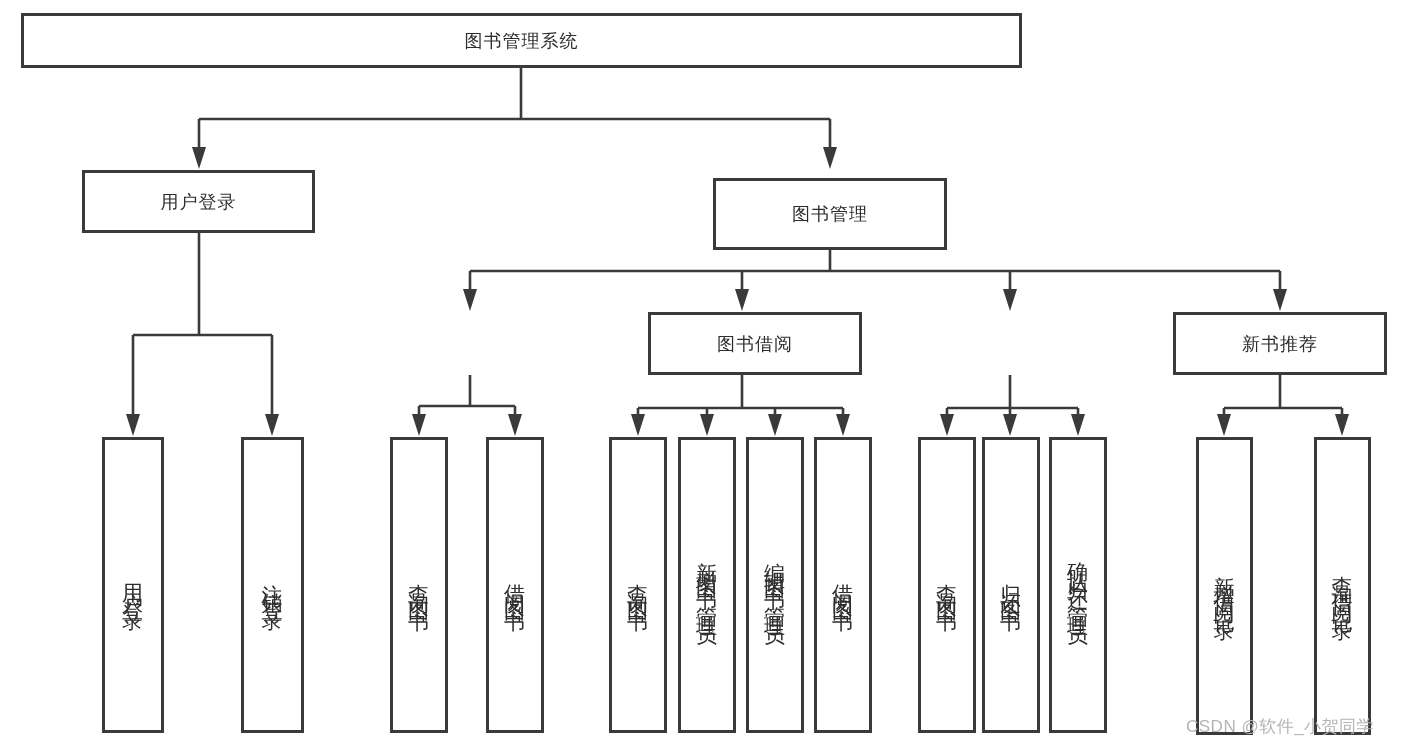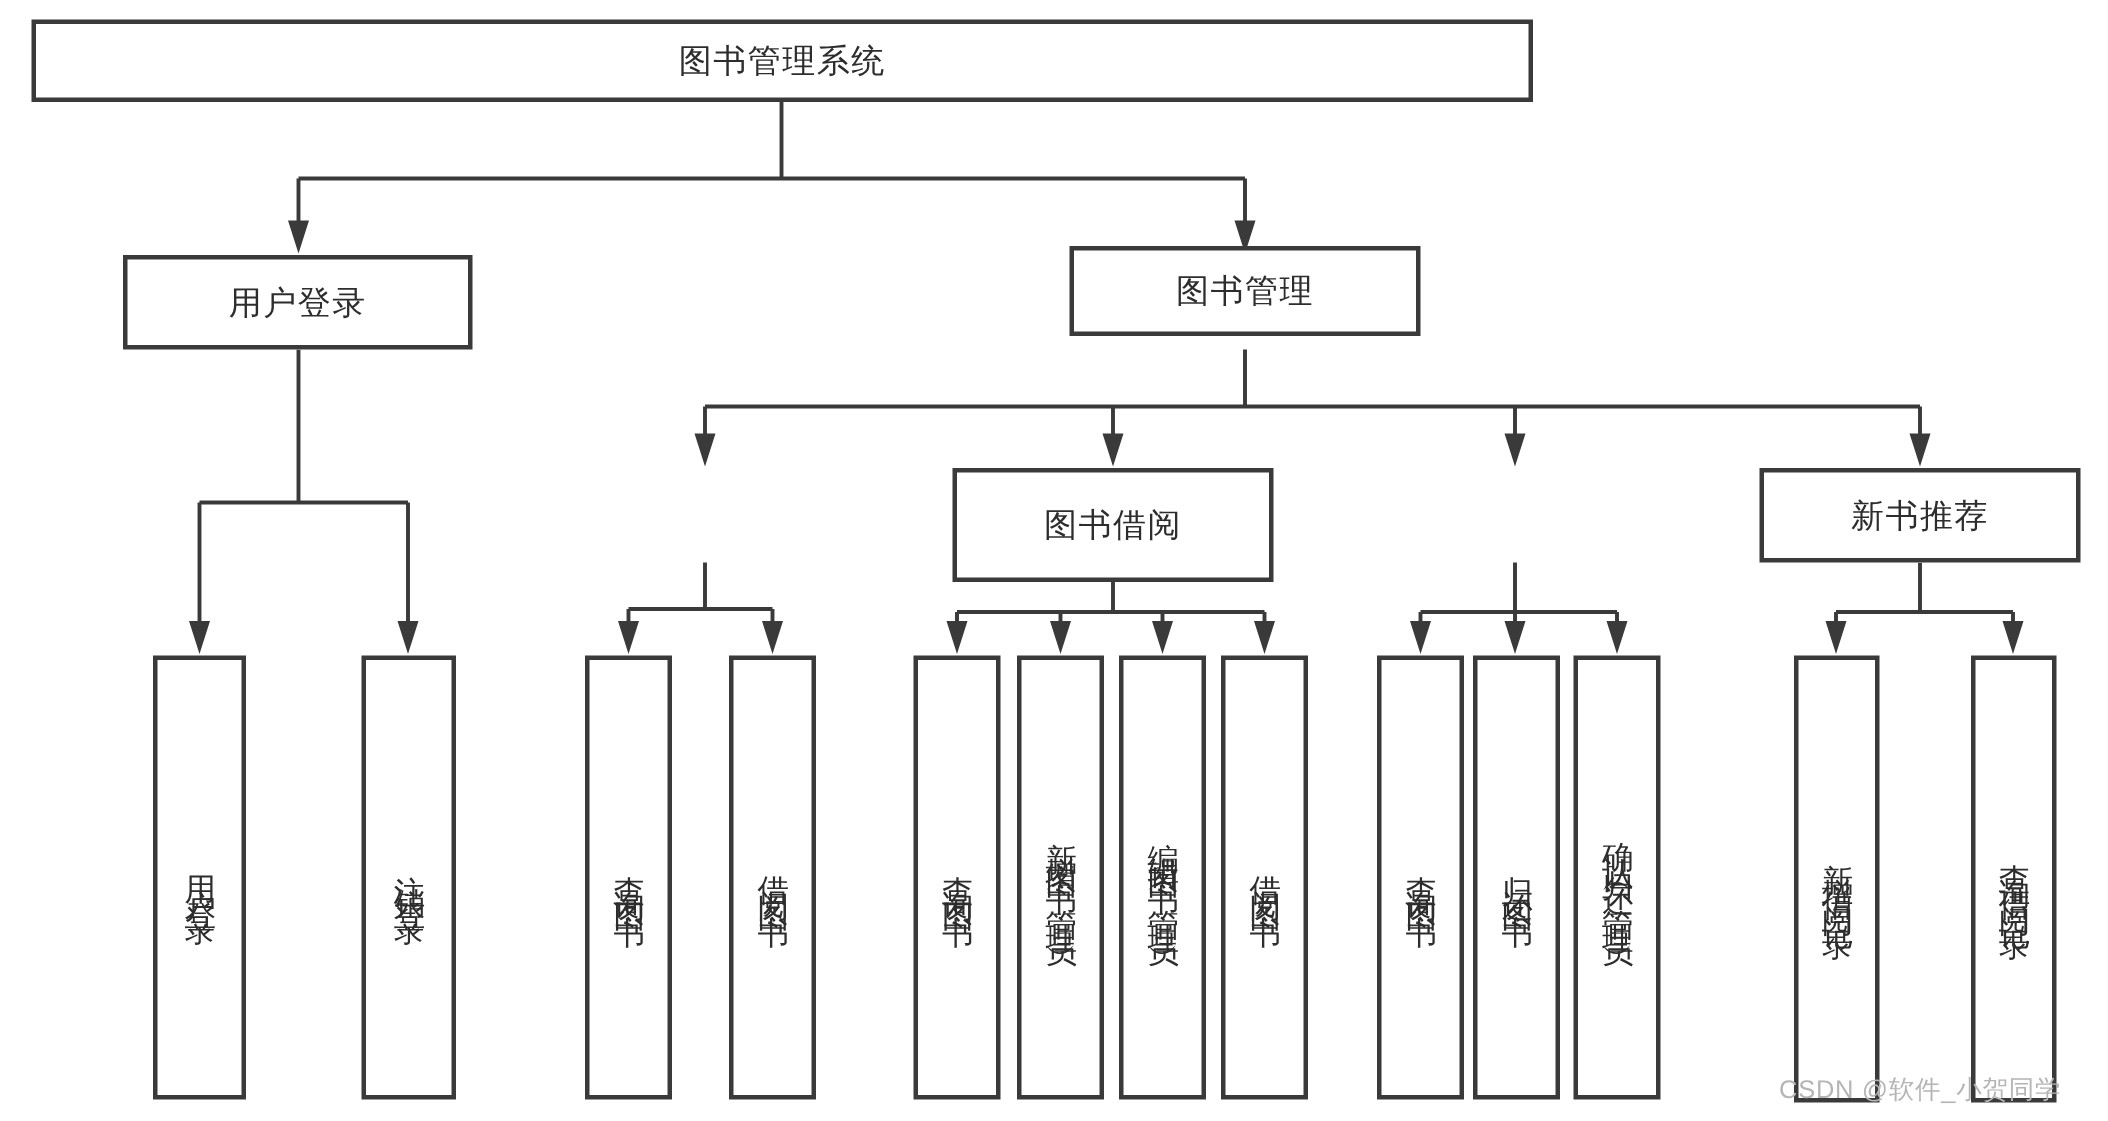--- a/index.html
+++ b/index.html
@@ -15,21 +15,21 @@
     position:absolute;
     box-sizing:border-box;
     border:3px solid #3a3a3a;
     background:#ffffff;
     display:flex;
     align-items:center;
     justify-content:center;
     color:#2d2d2d;
   }
   .box.h{
-    font-size:22px;
+    font-size:18px;
     letter-spacing:1px;
   }
   .box.v{
     font-size:21px;
     writing-mode:vertical-rl;
     text-orientation:mixed;
     letter-spacing:9px;
     line-height:1;
   }
   .watermark{
@@ -83,23 +83,23 @@
              M940 414 L954 414 L947 436 Z
              M1003 414 L1017 414 L1010 436 Z
              M1071 414 L1085 414 L1078 436 Z
              M1217 414 L1231 414 L1224 436 Z
              M1335 414 L1349 414 L1342 436 Z" fill="#3a3a3a" stroke="none"></path>
   </svg>
 
   <div class="box h" style="left:21px;top:13px;width:1001px;height:55px">图书管理系统</div>
 
   <div class="box h" style="left:82px;top:170px;width:233px;height:63px">用户登录</div>
-  <div class="box h" style="left:713px;top:164px;width:234px;height:60px">图书管理</div>
+  <div class="box h" style="left:713px;top:178px;width:234px;height:72px">图书管理</div>
 
-  <div class="box h" style="left:635px;top:312px;width:214px;height:76px">图书借阅</div>
+  <div class="box h" style="left:648px;top:312px;width:214px;height:63px">图书借阅</div>
   <div class="box h" style="left:1173px;top:312px;width:214px;height:63px">新书推荐</div>
 
   <div class="box v" style="left:102px;top:437px;width:62px;height:296px">用户登录</div>
   <div class="box v" style="left:241px;top:437px;width:63px;height:296px">注销登录</div>
 
   <div class="box v" style="left:390px;top:437px;width:58px;height:296px">查询图书</div>
   <div class="box v" style="left:486px;top:437px;width:58px;height:296px">借阅图书</div>
 
   <div class="box v" style="left:609px;top:437px;width:58px;height:296px">查询图书</div>
   <div class="box v" style="left:678px;top:437px;width:58px;height:296px">新增图书（管理员）</div>

